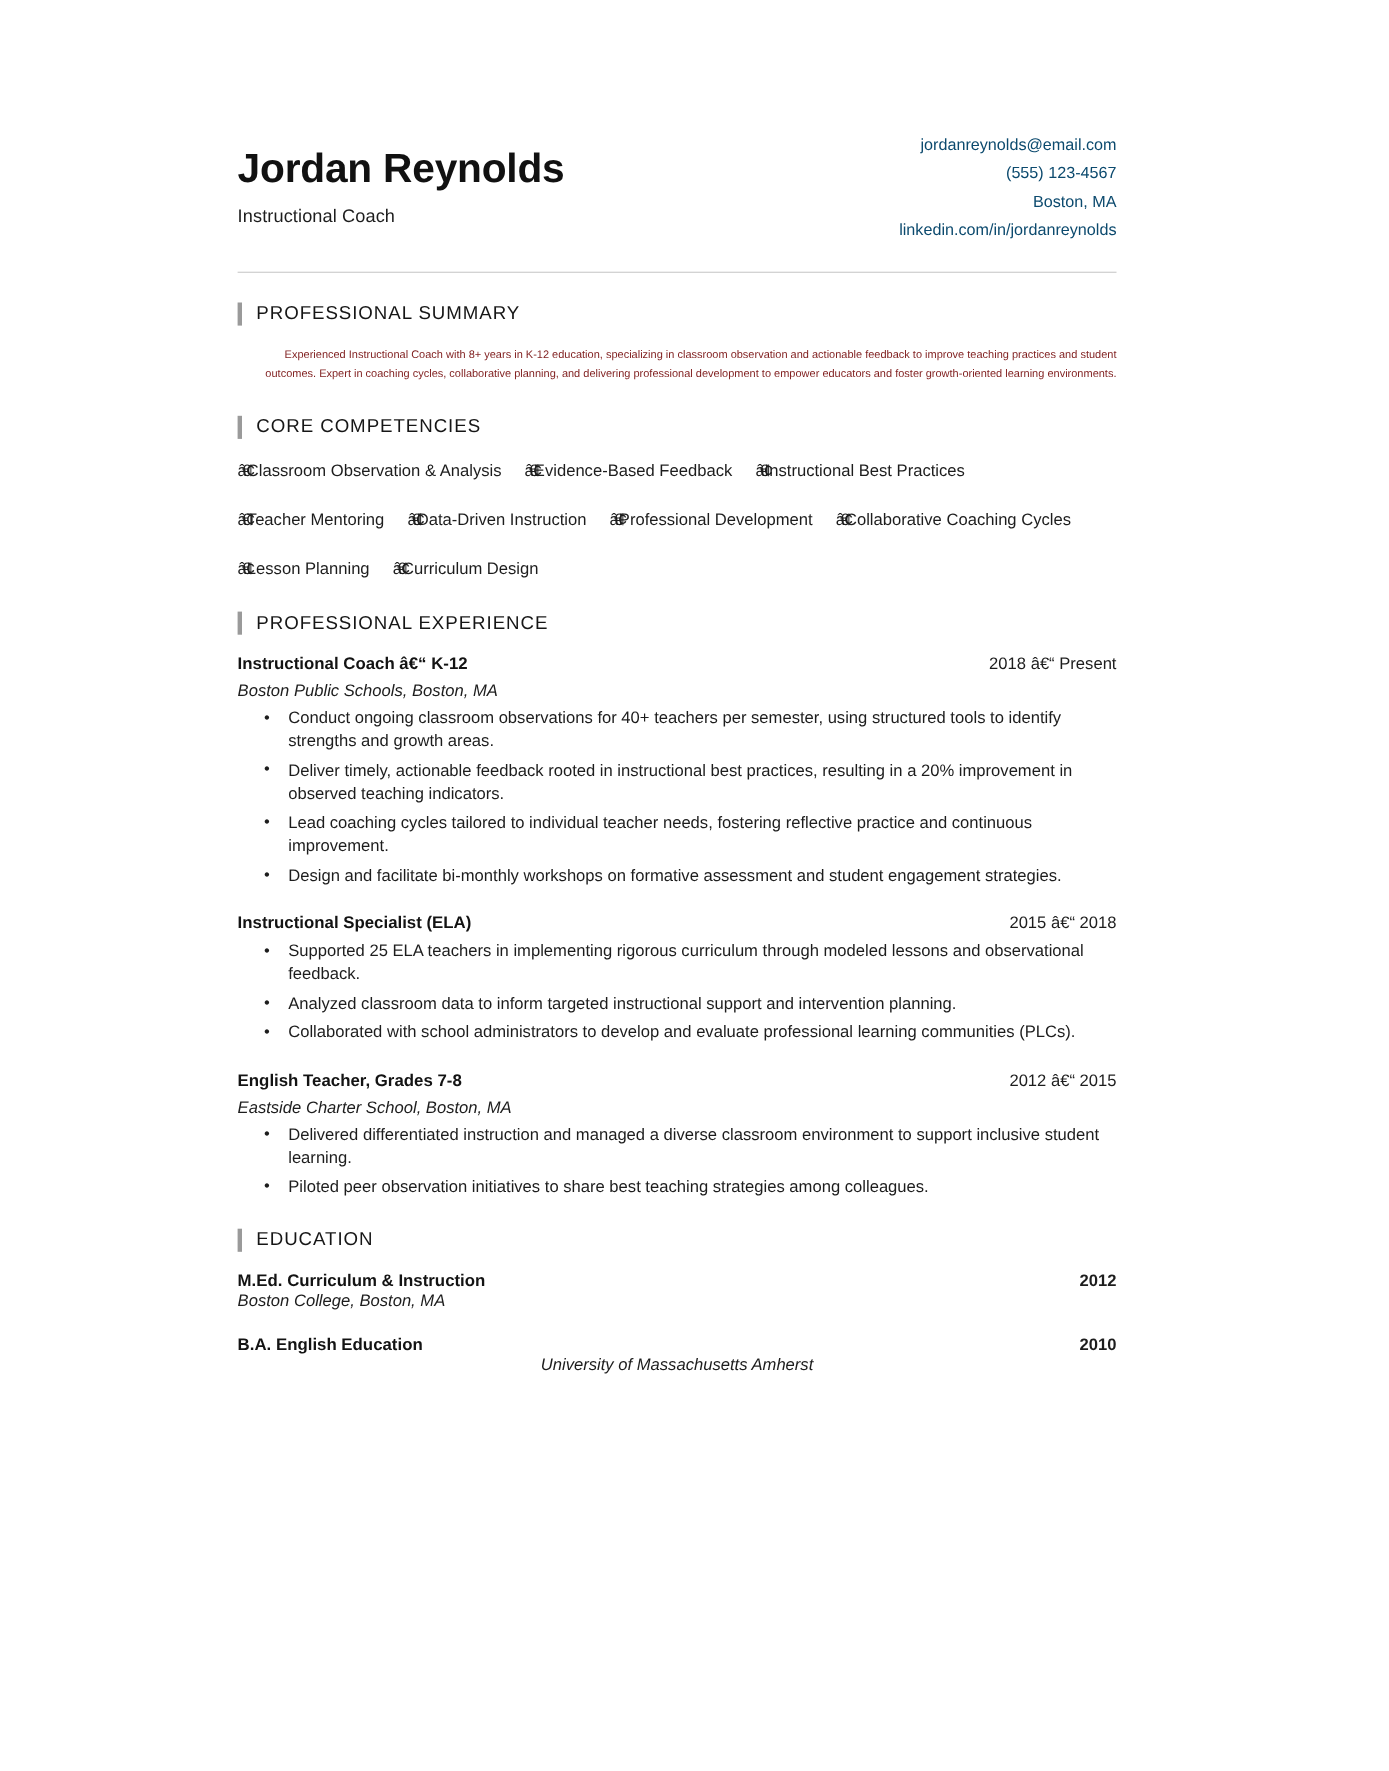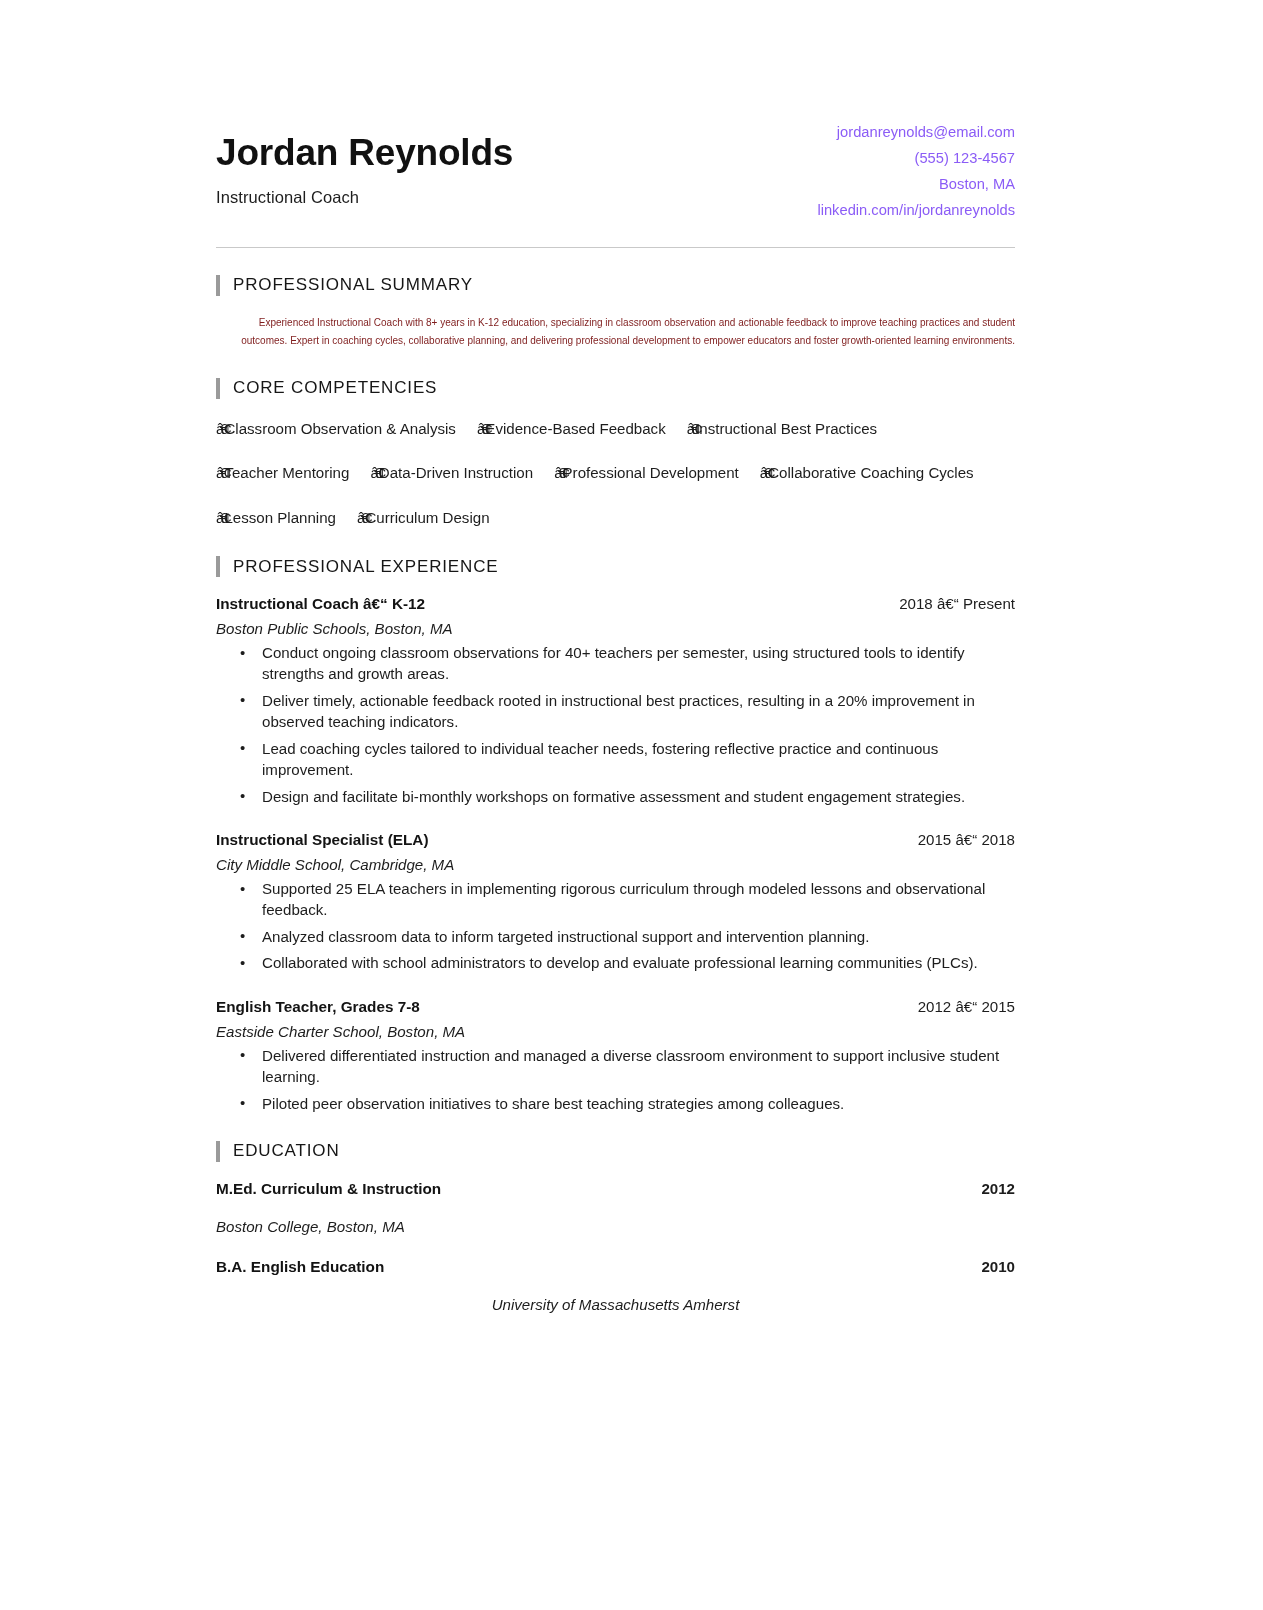--- a/index.html
+++ b/index.html
@@ -42,21 +42,21 @@
   .job-title {
     font-size: 16.5px;
     margin-top: 15px;
     color: #1d1d1d;
     letter-spacing: 0.1px;
   }
   .contact {
     text-align: right;
     font-size: 14.7px;
     line-height: 1.76;
-    color: #8b5cf6;
+    color: #0c4a6e;
     padding-top: 4px;
     white-space: nowrap;
   }
   .contact div { display: block; }
 
   .rule {
     border: 0;
     border-top: 1px solid #c9c9c9;
     margin: 9px 0 0 0;
   }
@@ -172,21 +172,21 @@
   }
   .edu-year {
     font-size: 15.1px;
     color: #1d1d1d;
     font-weight: bold;
   }
   .edu-school {
     font-size: 15.1px;
     font-style: italic;
     color: #1d1d1d;
-    margin-top: 20px;
+    margin-top: 0;
   }
 </style>
 </head>
 <body>
 
 <div class="page">
 
   <div class="header">
     <div class="identity">
       <div class="name">Jordan Reynolds</div>
@@ -238,21 +238,20 @@
             <li>Deliver timely, actionable feedback rooted in instructional best practices, resulting in a 20% improvement in observed teaching indicators.</li>
             <li>Lead coaching cycles tailored to individual teacher needs, fostering reflective practice and continuous improvement.</li>
             <li>Design and facilitate bi-monthly workshops on formative assessment and student engagement strategies.</li>
           </ul>
         </div>
         <div class="job">
           <div class="job-line">
             <div class="job-role">Instructional Specialist (ELA)</div>
             <div class="job-dates">2015 â€“ 2018</div>
           </div>
-          <div class="job-org">City Middle School, Cambridge, MA</div>
           <ul class="bullets">
             <li>Supported 25 ELA teachers in implementing rigorous curriculum through modeled lessons and observational feedback.</li>
             <li>Analyzed classroom data to inform targeted instructional support and intervention planning.</li>
             <li>Collaborated with school administrators to develop and evaluate professional learning communities (PLCs).</li>
           </ul>
         </div>
         <div class="job">
           <div class="job-line">
             <div class="job-role">English Teacher, Grades 7-8</div>
             <div class="job-dates">2012 â€“ 2015</div>

